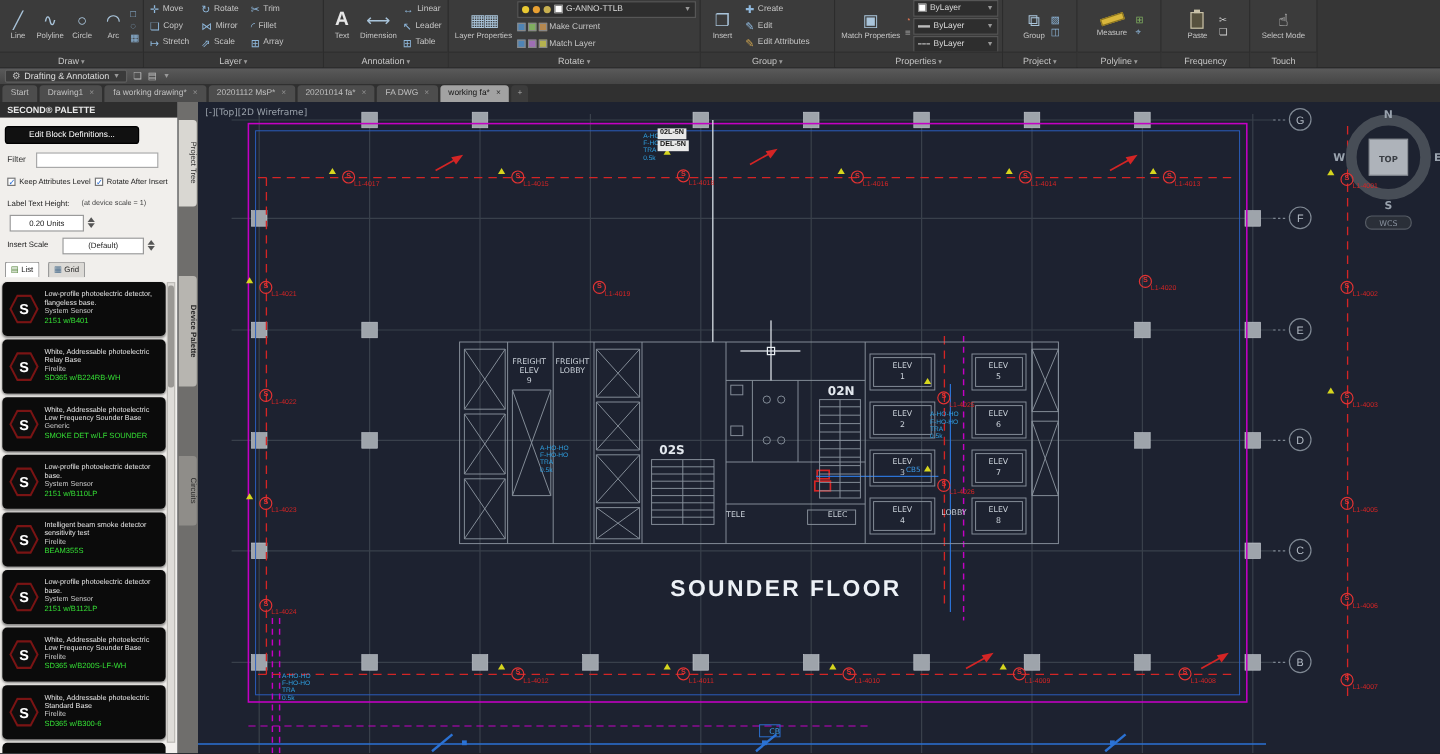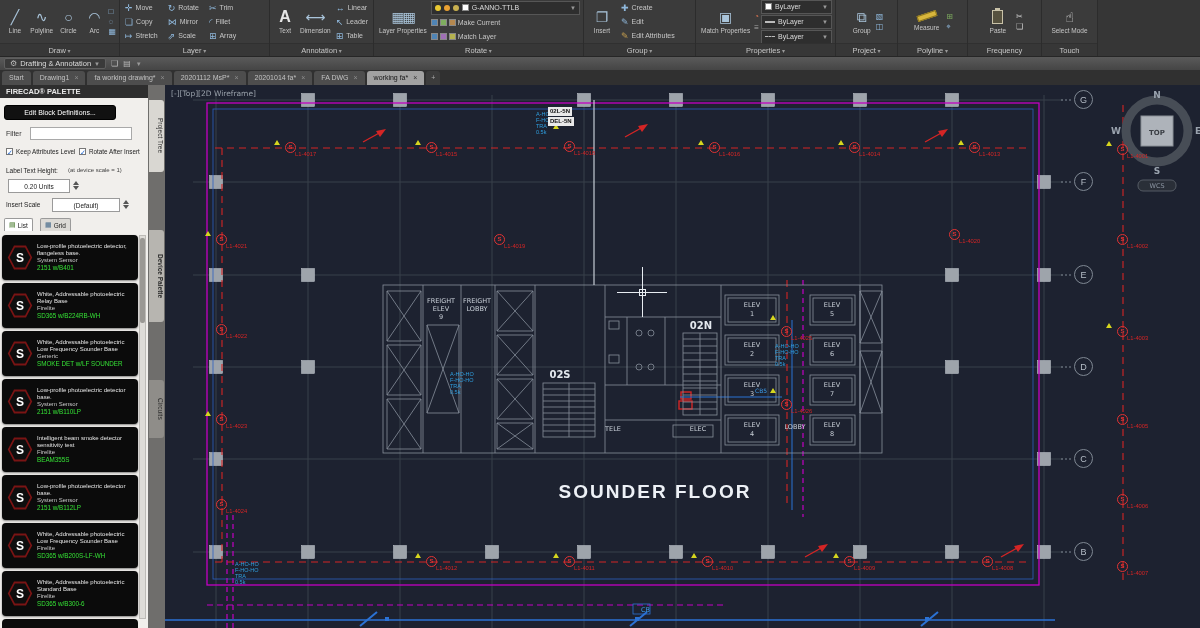--- a/index.html
+++ b/index.html
@@ -352,21 +352,21 @@
     <div class="ftab closable">Drawing1</div>
     <div class="ftab closable">fa working drawing*</div>
     <div class="ftab closable">20201112 MsP*</div>
     <div class="ftab closable">20201014 fa*</div>
     <div class="ftab closable">FA DWG</div>
     <div class="ftab closable active">working fa*</div>
     <div class="ftab plus">+</div>
   </div>
 
   <div class="palette">
-    <div class="phdr">FIRECAD® PALETTE</div>
+    <div class="phdr">SECOND® PALETTE</div>
     <div class="editblk">Edit Block Definitions...</div>
     <span class="flabel">Filter</span>
     <input class="finput" value="" style="">
     <label class="chk" style="left:6px">
       <span class="box">✓</span>
       <span>Keep Attributes Level</span>
     </label>
     <label class="chk" style="left:79px">
       <span class="box">✓</span>
       <span>Rotate After Insert</span>

